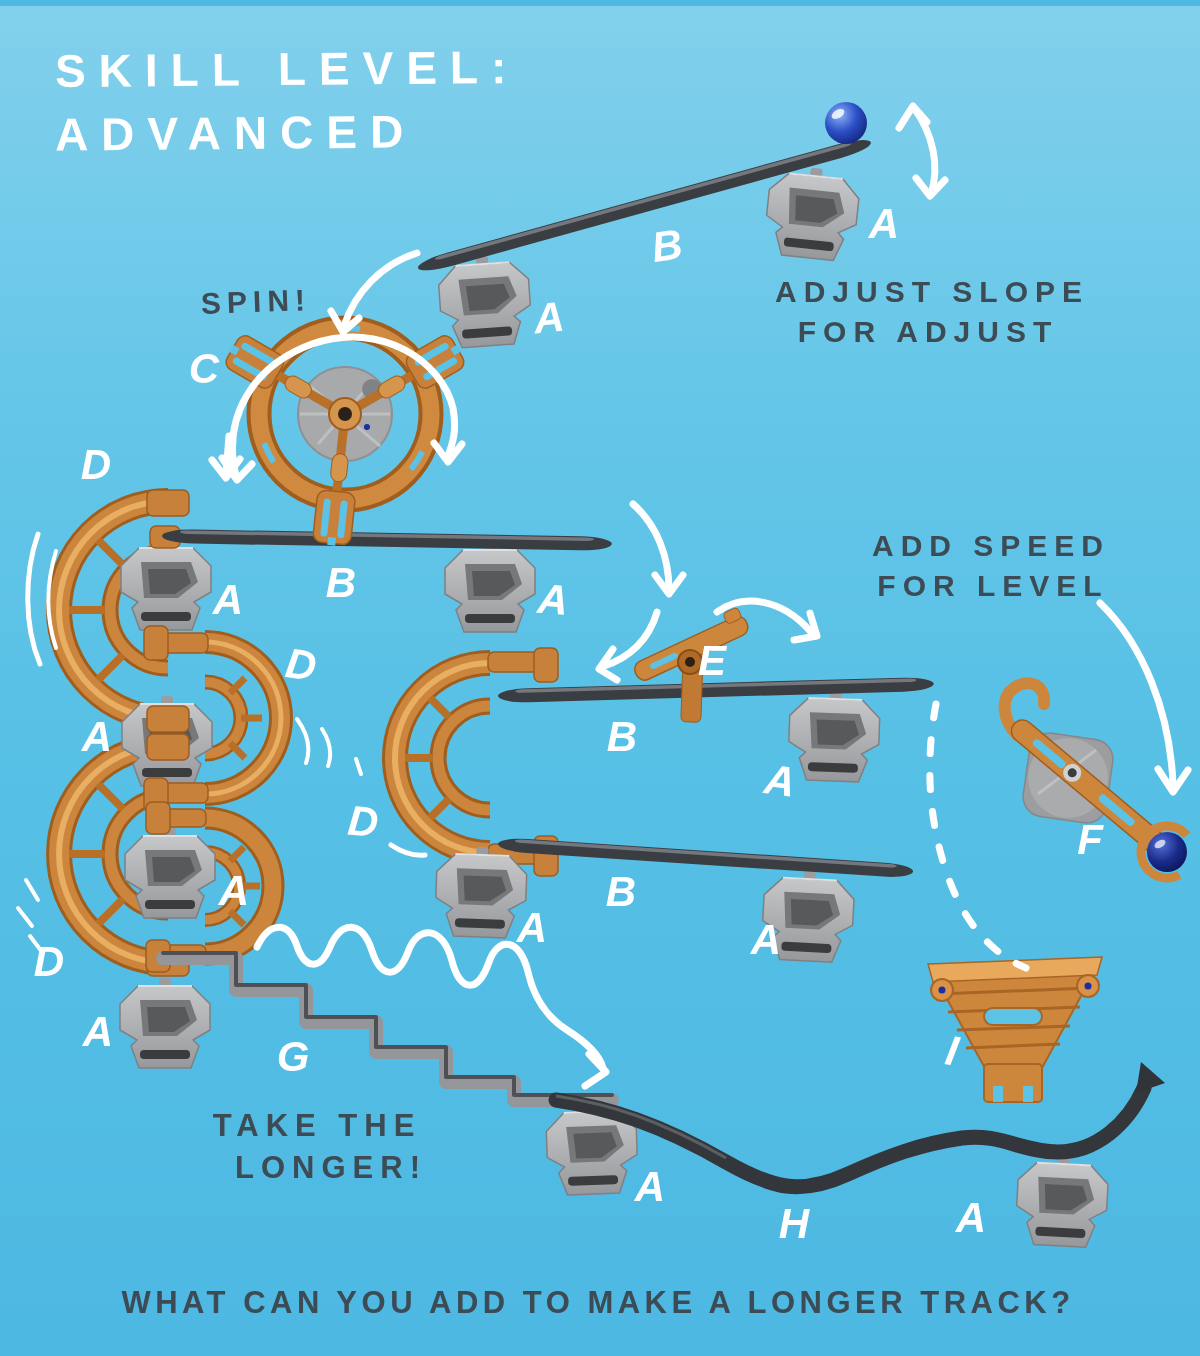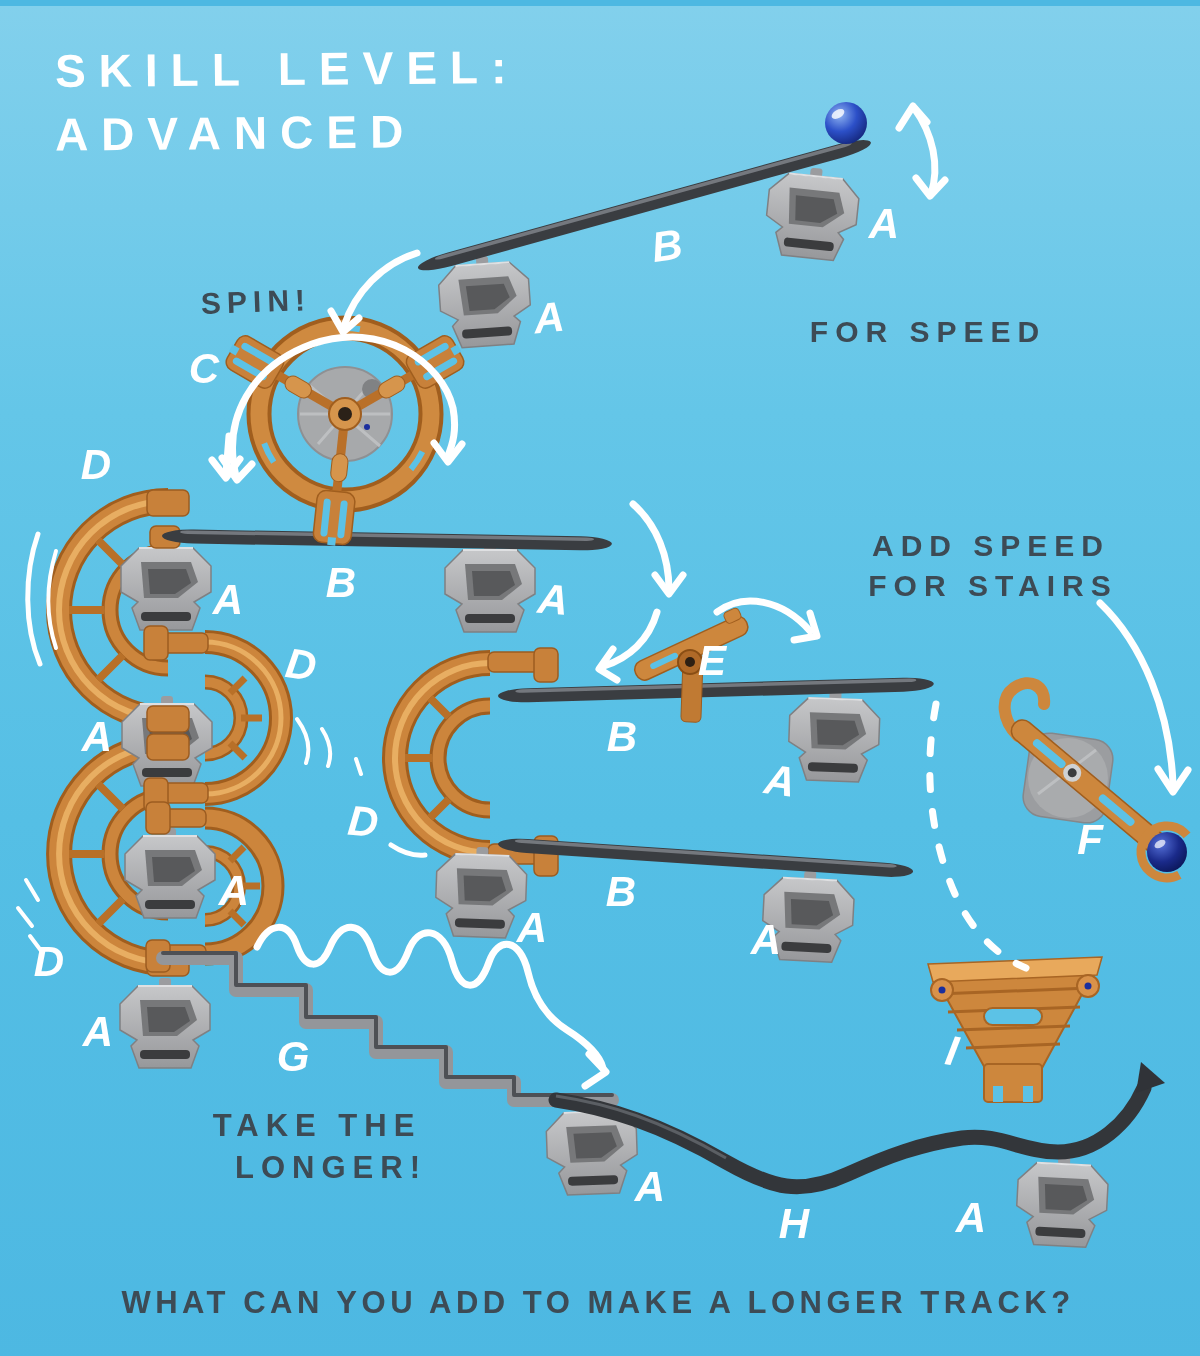--- a/index.html
+++ b/index.html
@@ -283,23 +283,24 @@
       <path d="M 356 753 L 361 768" stroke-width="4"></path>
       <path d="M 391 839 C 403 847, 415 850, 425 849" stroke-width="5"></path>
     </g>
   </g>
 </svg>
 
   <div class="title-line" style="left:55px;top:36px">SKILL LEVEL:</div>
   <div class="title-line" style="left:55px;top:100px">ADVANCED</div>
 
   <div class="note" style="left:256px;top:296px;font-size:30px;letter-spacing:6px;--r:-2deg">SPIN!</div>
-  <div class="note" style="left:928px;top:326px;font-size:30px;letter-spacing:7px">FOR SPEED</div>
+  <div class="note" style="left:932px;top:286px;font-size:30px;letter-spacing:7px">ADJUST SLOPE</div>
+  <div class="note" style="left:928px;top:326px;font-size:30px;letter-spacing:7px">FOR ADJUST</div>
   <div class="note" style="left:991px;top:540px;font-size:30px;letter-spacing:7px">ADD SPEED</div>
-  <div class="note" style="left:993px;top:580px;font-size:30px;letter-spacing:7px">FOR STAIRS</div>
+  <div class="note" style="left:993px;top:580px;font-size:30px;letter-spacing:7px">FOR LEVEL</div>
   <div class="note" style="left:317px;top:1120px;font-size:31px;letter-spacing:7px">TAKE THE</div>
   <div class="note" style="left:331px;top:1162px;font-size:31px;letter-spacing:7px">LONGER!</div>
   <div class="note" style="left:598px;top:1297px;font-size:31px;letter-spacing:4.5px">WHAT CAN YOU ADD TO MAKE A LONGER TRACK?</div>
 
   <div class="lbl" style="left:549px;top:312px;--r:-6deg">A</div>
   <div class="lbl" style="left:884px;top:218px">A</div>
   <div class="lbl" style="left:228px;top:594px">A</div>
   <div class="lbl" style="left:553px;top:594px;--r:5deg">A</div>
   <div class="lbl" style="left:97px;top:731px">A</div>
   <div class="lbl" style="left:234px;top:885px">A</div>

